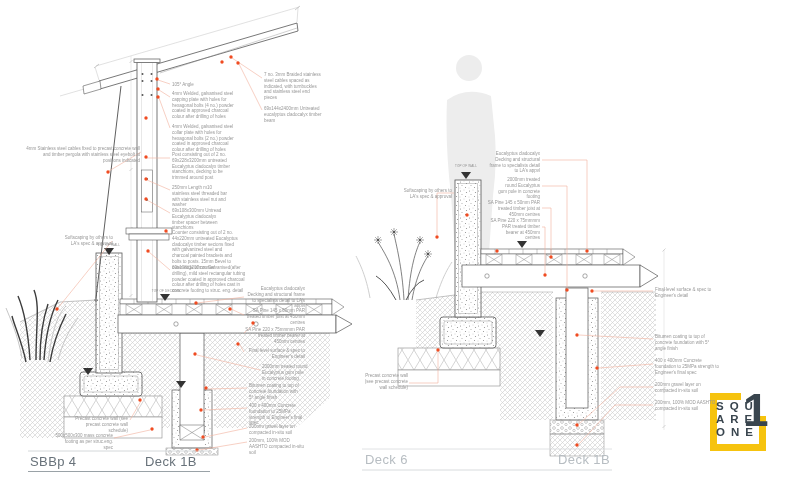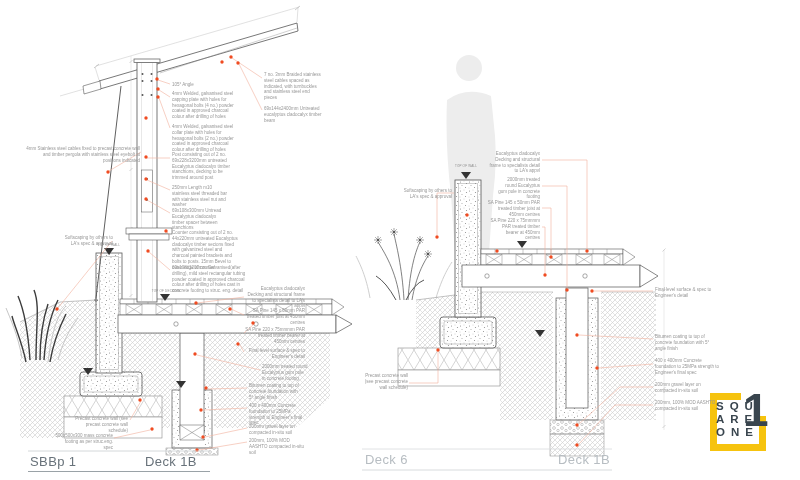--- a/index.html
+++ b/index.html
@@ -349,18 +349,18 @@
 <div class="ann ar" style="left:490px;top:218px;width:50px">SA Pine 220 x 75mmmm PAR treated timber bearer at 450mm centres</div>
 <div class="ann ar" style="left:395px;top:188px;width:57px">Softscaping by others to LA's spec &amp; approval</div>
 <div class="ann" style="left:655px;top:287px;width:60px">Final level surface &amp; spec to Engineer's detail</div>
 <div class="ann" style="left:655px;top:334px;width:62px">Bitumen coating to top of concrete foundation with 5° angle finish</div>
 <div class="ann" style="left:655px;top:358px;width:66px">400 x 400mm Concrete foundation to 25MPa strength to Engineer's final spec</div>
 <div class="ann" style="left:655px;top:382px;width:58px">200mm gravel layer on compacted in-situ soil</div>
 <div class="ann" style="left:655px;top:400px;width:64px">200mm, 100% MOD AASHTO compacted in-situ soil</div>
 <div class="ann ar" style="left:360px;top:373px;width:48px">Precast concrete wall (see precast concrete wall schedule)</div>
 <div class="tiny" style="left:444px;top:164px;width:44px">TOP OF WALL</div>
 
-<div class="title-l" style="left:30px;top:454px">SBBp 1</div>
+<div class="title-l" style="left:30px;top:454px">SBBp 4</div>
 <div class="title-l" style="left:145px;top:454px">Deck 1B</div>
 <div class="title-r" style="left:365px;top:452px">Deck 6</div>
 <div class="title-r" style="left:545px;top:452px;width:65px;text-align:right">Deck 1B</div>
 
 </div>
 
 </body></html>

